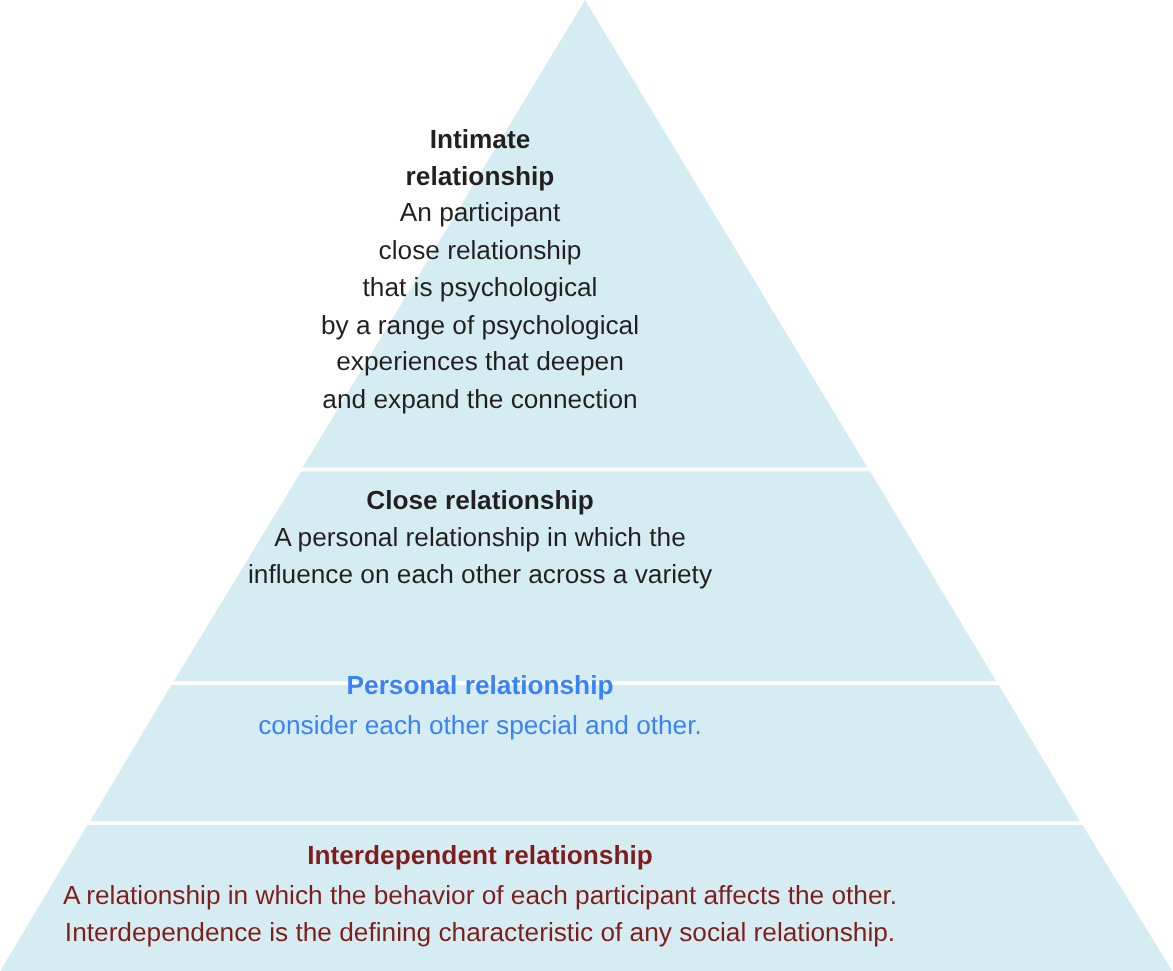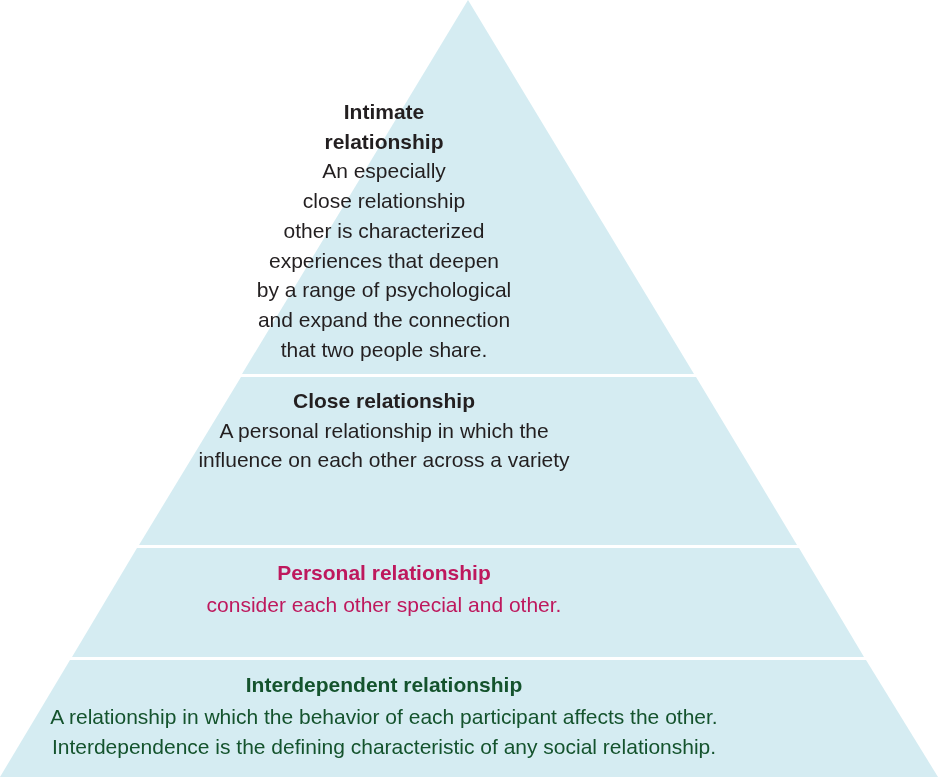--- a/index.html
+++ b/index.html
@@ -17,37 +17,36 @@
 <svg id="pyramid" width="938" height="777">
   <polygon points="468,0 694,374 242,374" fill="#d5ecf2"></polygon>
   <polygon points="696,377 797,545 139,545 241,377" fill="#d5ecf2"></polygon>
   <polygon points="799,548 864,657 72,657 137,548" fill="#d5ecf2"></polygon>
   <polygon points="866,660 938,777 0,777 70,660" fill="#d5ecf2"></polygon>
 </svg>
 
 <div class="tier-text" style="top: 97px; color: rgb(35, 31, 32);">
   <span class="title">Intimate</span>
   <span class="title">relationship</span>
-  <span class="line">An especially</span>
+  <span class="line">An participant</span>
   <span class="line">close relationship</span>
-  <span class="line">other is characterized</span>
+  <span class="line">that is psychological</span>
+  <span class="line">by a range of psychological</span>
   <span class="line">experiences that deepen</span>
-  <span class="line">by a range of psychological</span>
   <span class="line">and expand the connection</span>
-  <span class="line">that two people share.</span>
 </div>
 
 <div class="tier-text" style="top: 386px; color: rgb(35, 31, 32);">
   <span class="title">Close relationship</span>
   <span class="line">A personal relationship in which the</span>
   <span class="line">influence on each other across a variety</span>
 </div>
 
-<div class="tier-text" style="top: 558px; color: #be185d;">
+<div class="tier-text" style="top: 534px; color: #3b82f6;">
   <span class="title" style="margin-bottom:4px;">Personal relationship</span>
   <span class="line" style="line-height:26px;">consider each other special and other.</span>
 </div>
 
-<div class="tier-text" style="top: 670px; color: #14532d;">
+<div class="tier-text" style="top: 670px; color: #7f1d1d;">
   <span class="title" style="margin-bottom:2px;">Interdependent relationship</span>
   <span class="line" style="line-height:30px;text-align:center;">A relationship in which the behavior of each participant affects the other.</span>
   <span class="line" style="line-height:30px;">Interdependence is the defining characteristic of any social relationship.</span>
 </div>
 
 </body></html>

